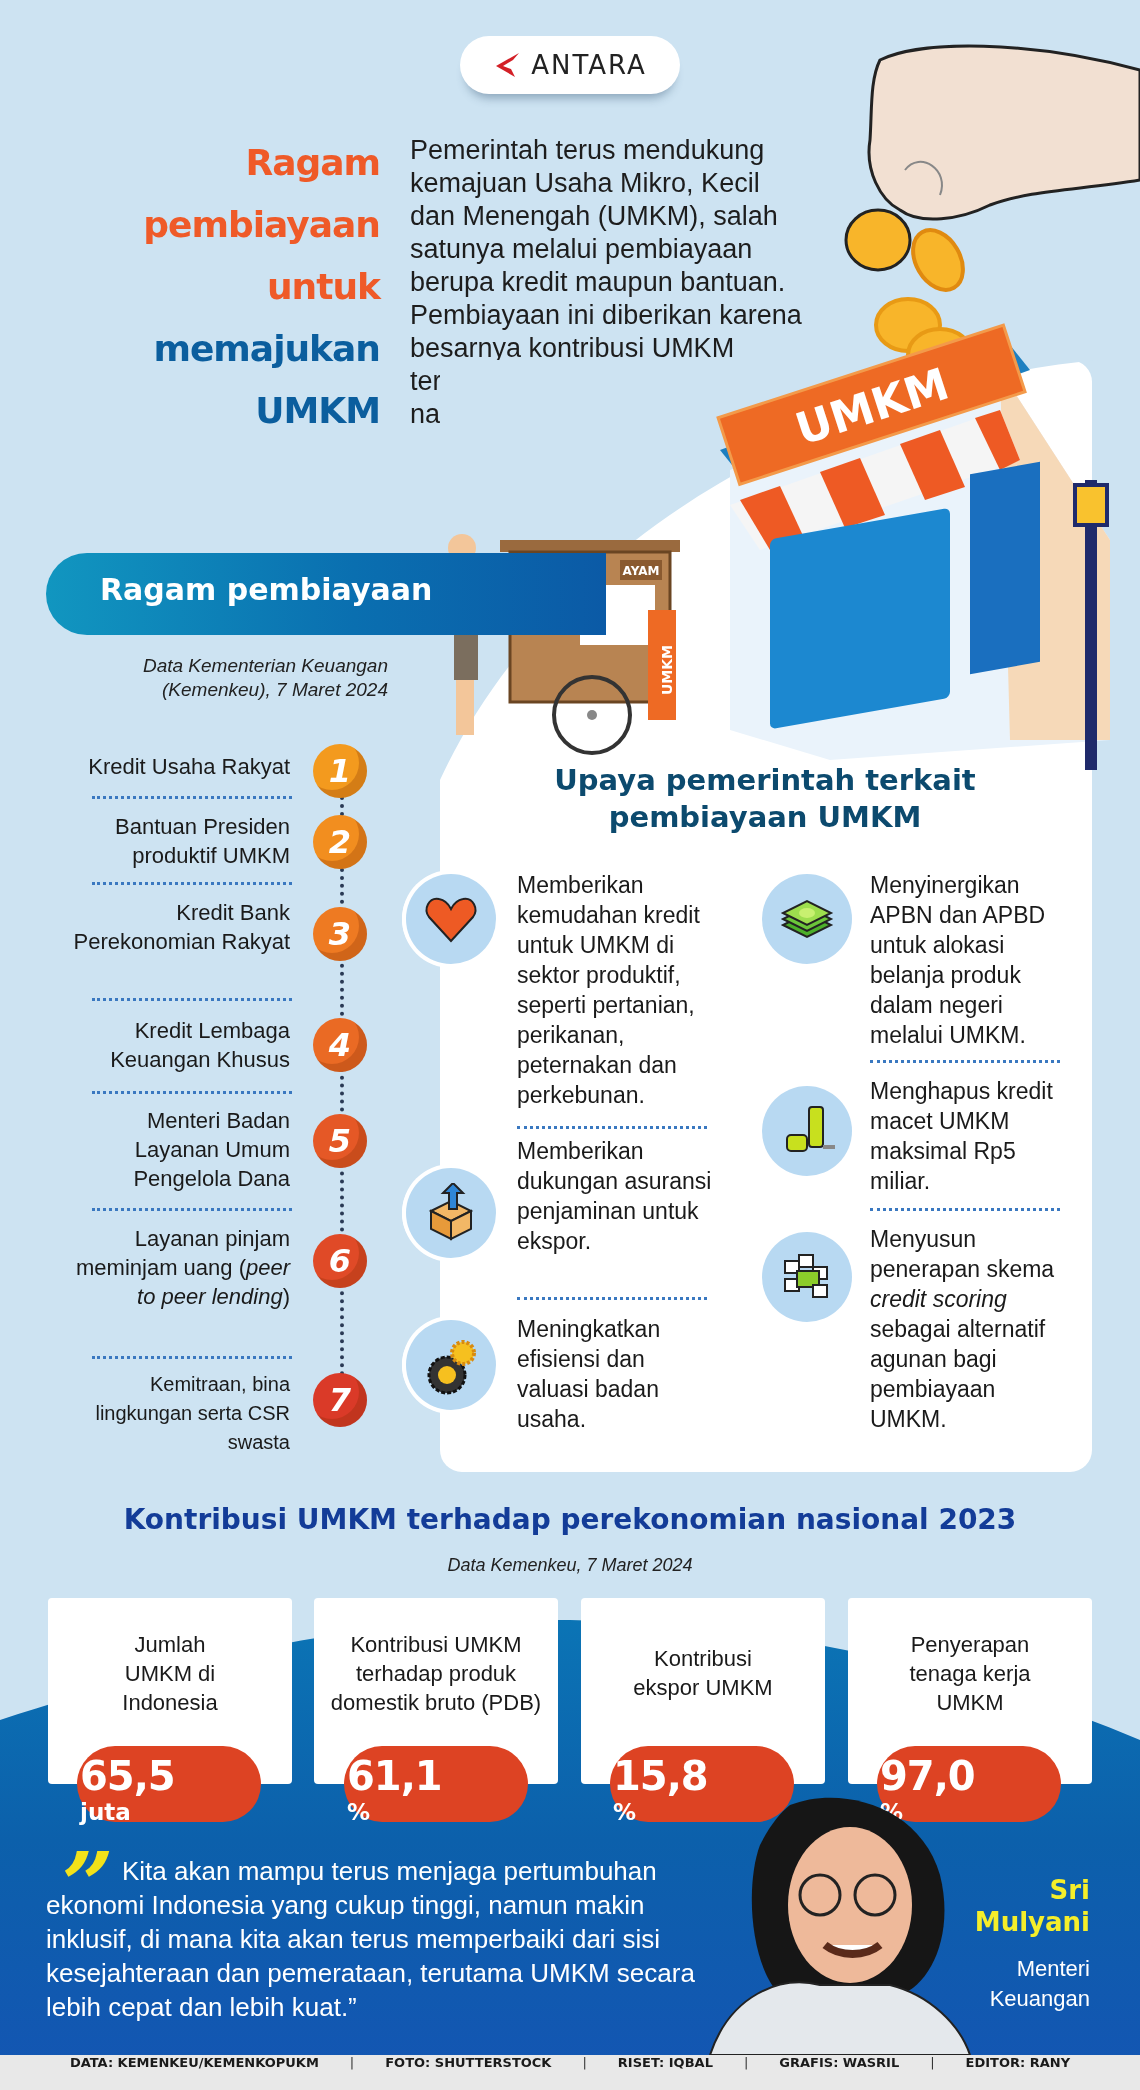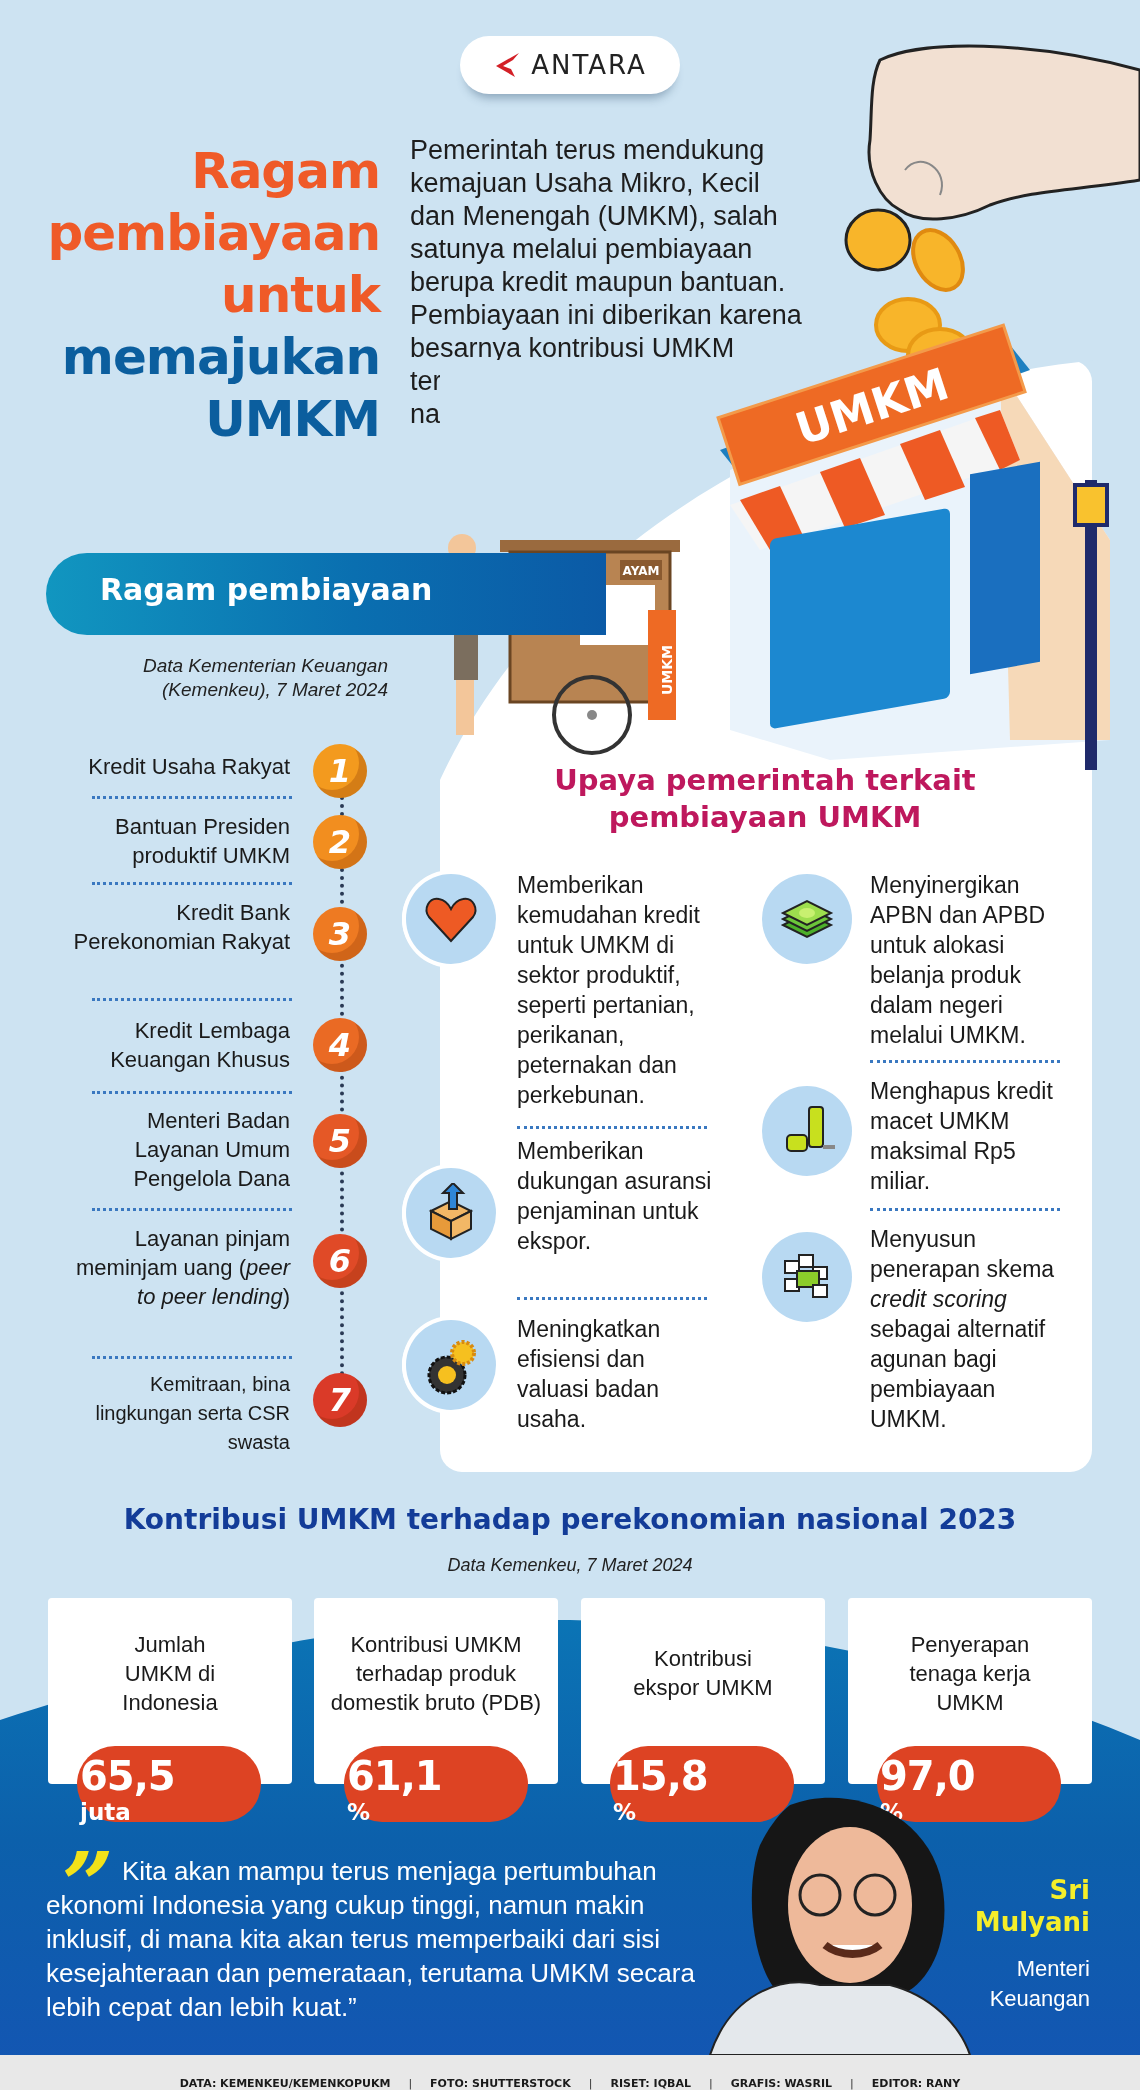--- a/index.html
+++ b/index.html
@@ -17,23 +17,23 @@
       left: 460px; top: 36px; width: 220px; height: 58px;
       background: #fff; border-radius: 29px;
       display: flex; align-items: center; justify-content: center; gap: 8px;
       box-shadow: 0 10px 10px -6px rgba(60,90,120,0.45);
     }
     .logo-mark { width: 30px; height: 30px; }
     .logo-text { font-size: 26px; letter-spacing: 2px; color: #222; font-family: "DejaVu Sans", sans-serif; font-weight: normal; }
 
     
     .title {
-      right: 760px; top: 140px; width: 380px; text-align: right;
+      right: 760px; top: 132px; width: 380px; text-align: right;
       font-family: "DejaVu Sans", sans-serif; font-weight: bold;
-      font-size: 50px; line-height: 62px; letter-spacing: -1px;
+      font-size: 36px; line-height: 62px; letter-spacing: -1px;
     }
     .title .orange { color: #ef5a28; display: block; }
     .title .blue { color: #0b5e9e; display: block; }
 
     .intro {
       left: 410px; top: 134px; width: 400px;
       font-size: 27px; line-height: 33px; color: #1d1d1d;
     }
 
     
@@ -63,21 +63,21 @@
       color: #fff; font-weight: bold; font-style: italic; font-size: 32px;
       font-family: "DejaVu Sans", sans-serif;
       display: flex; align-items: center; justify-content: center;
       box-shadow: inset -8px -8px 0 rgba(120,40,0,0.25);
     }
     .vline { left: 340px; top: 780px; height: 620px; border-left: 4px dotted #2a3a55; }
 
     
     .upaya-title {
       left: 540px; top: 762px; width: 450px; text-align: center;
-      font-size: 29px; line-height: 37px; font-weight: bold; color: #be185d;
+      font-size: 29px; line-height: 37px; font-weight: bold; color: #0c4a6e;
       font-family: "DejaVu Sans", sans-serif;
     }
     .up-item { position: absolute; font-size: 23px; line-height: 30px; color: #1a1a1a; }
     .up-icon {
       position: absolute; width: 90px; height: 90px; border-radius: 50%;
       background: #b8d9f2; display: flex; align-items: center; justify-content: center;
       box-shadow: -4px 0 0 #fff, 0 0 0 4px #fff;
     }
     .up-sep { position: absolute; width: 190px; border-top: 3px dotted #3a78c0; }
     .kontri-title {
@@ -121,22 +121,22 @@
       font-size: 26px; line-height: 32px; font-weight: bold; font-family: "DejaVu Sans", sans-serif;
     }
     .speaker-role {
       right: 50px; top: 1954px; text-align: right; color: #fff;
       font-size: 22px; line-height: 30px;
     }
 
     
     .footer {
       left: 0; top: 2055px; width: 1140px; height: 35px; background: #e8e8e8;
-      display: flex; align-items: flex-end; justify-content: center; gap: 18px;
-      font-size: 11px; font-weight: bold; color: #1a1a1a; font-family: "DejaVu Sans", sans-serif;
+      display: flex; align-items: flex-start; justify-content: center; gap: 31px;
+      font-size: 13px; font-weight: bold; color: #1a1a1a; font-family: "DejaVu Sans", sans-serif;
     }
     .footer .sep { color: #333; font-weight: normal; }
   </style>
 </head>
 <body>
 
 <div class="abs logo">
   <svg class="logo-mark" viewBox="0 0 30 30">
     <path d="M26 3 L3 16 L22 27 L18 19 L10 16 L20 10 Z" fill="#d32027"></path>
   </svg>

